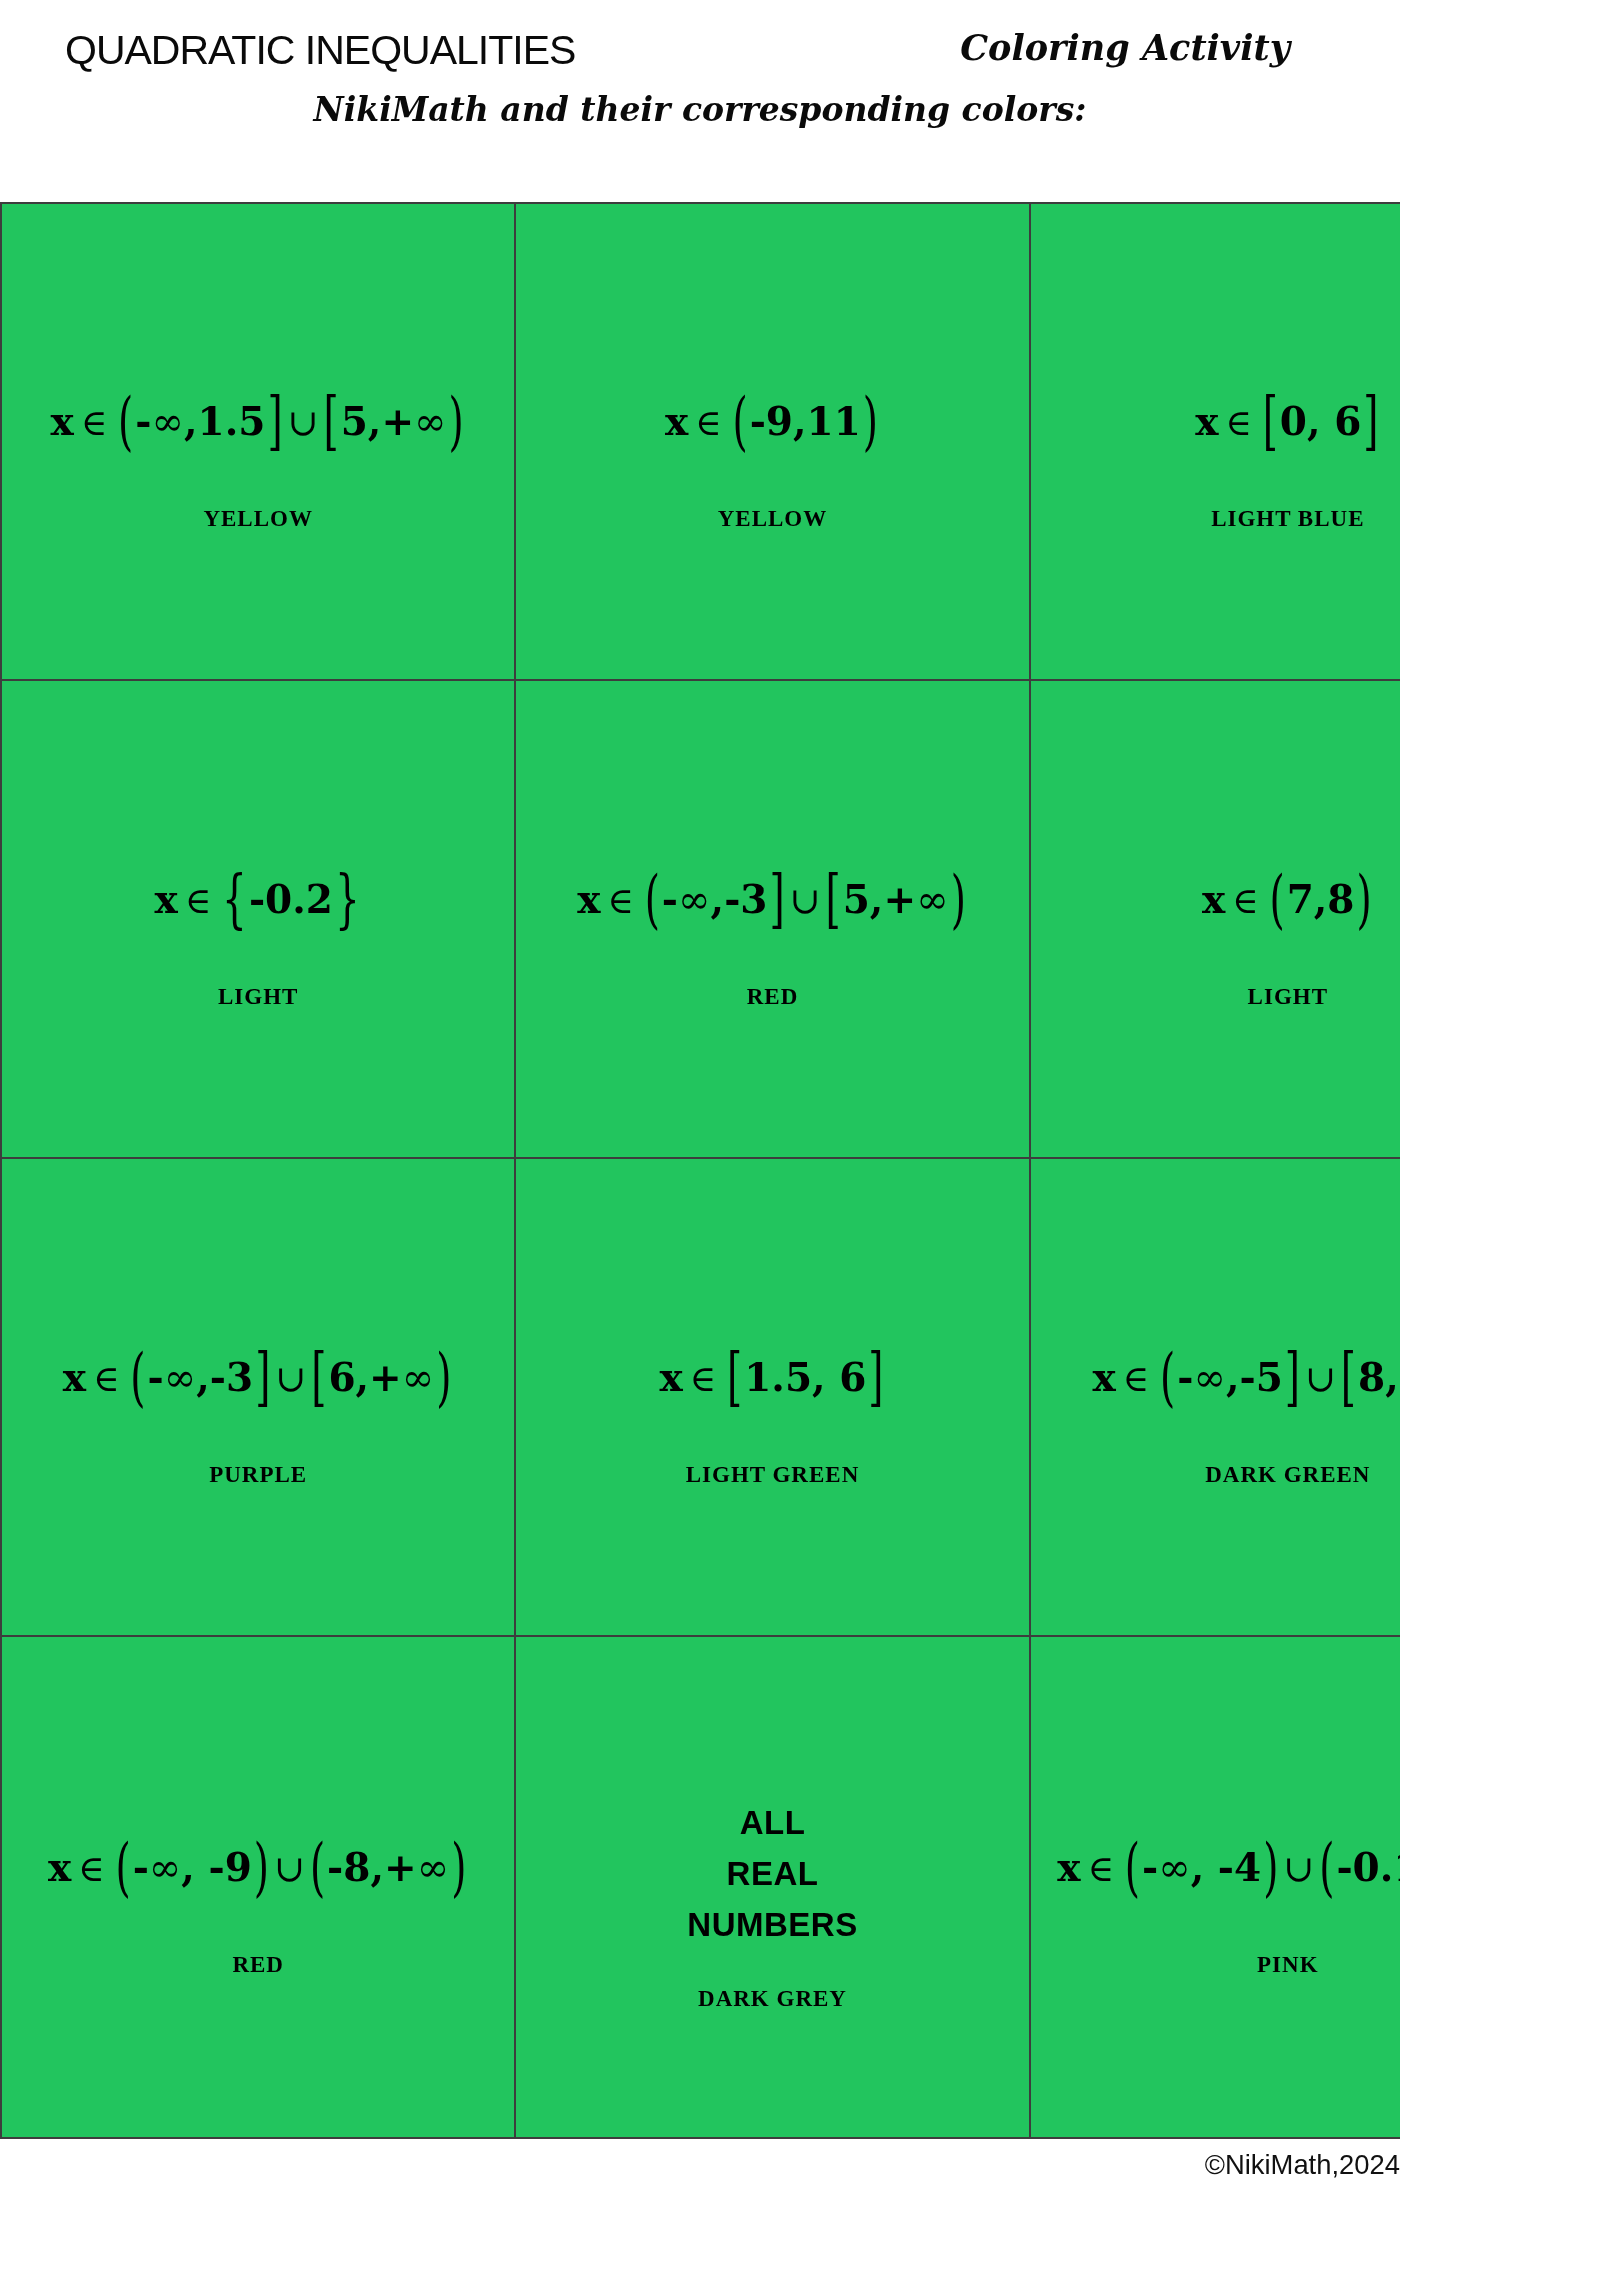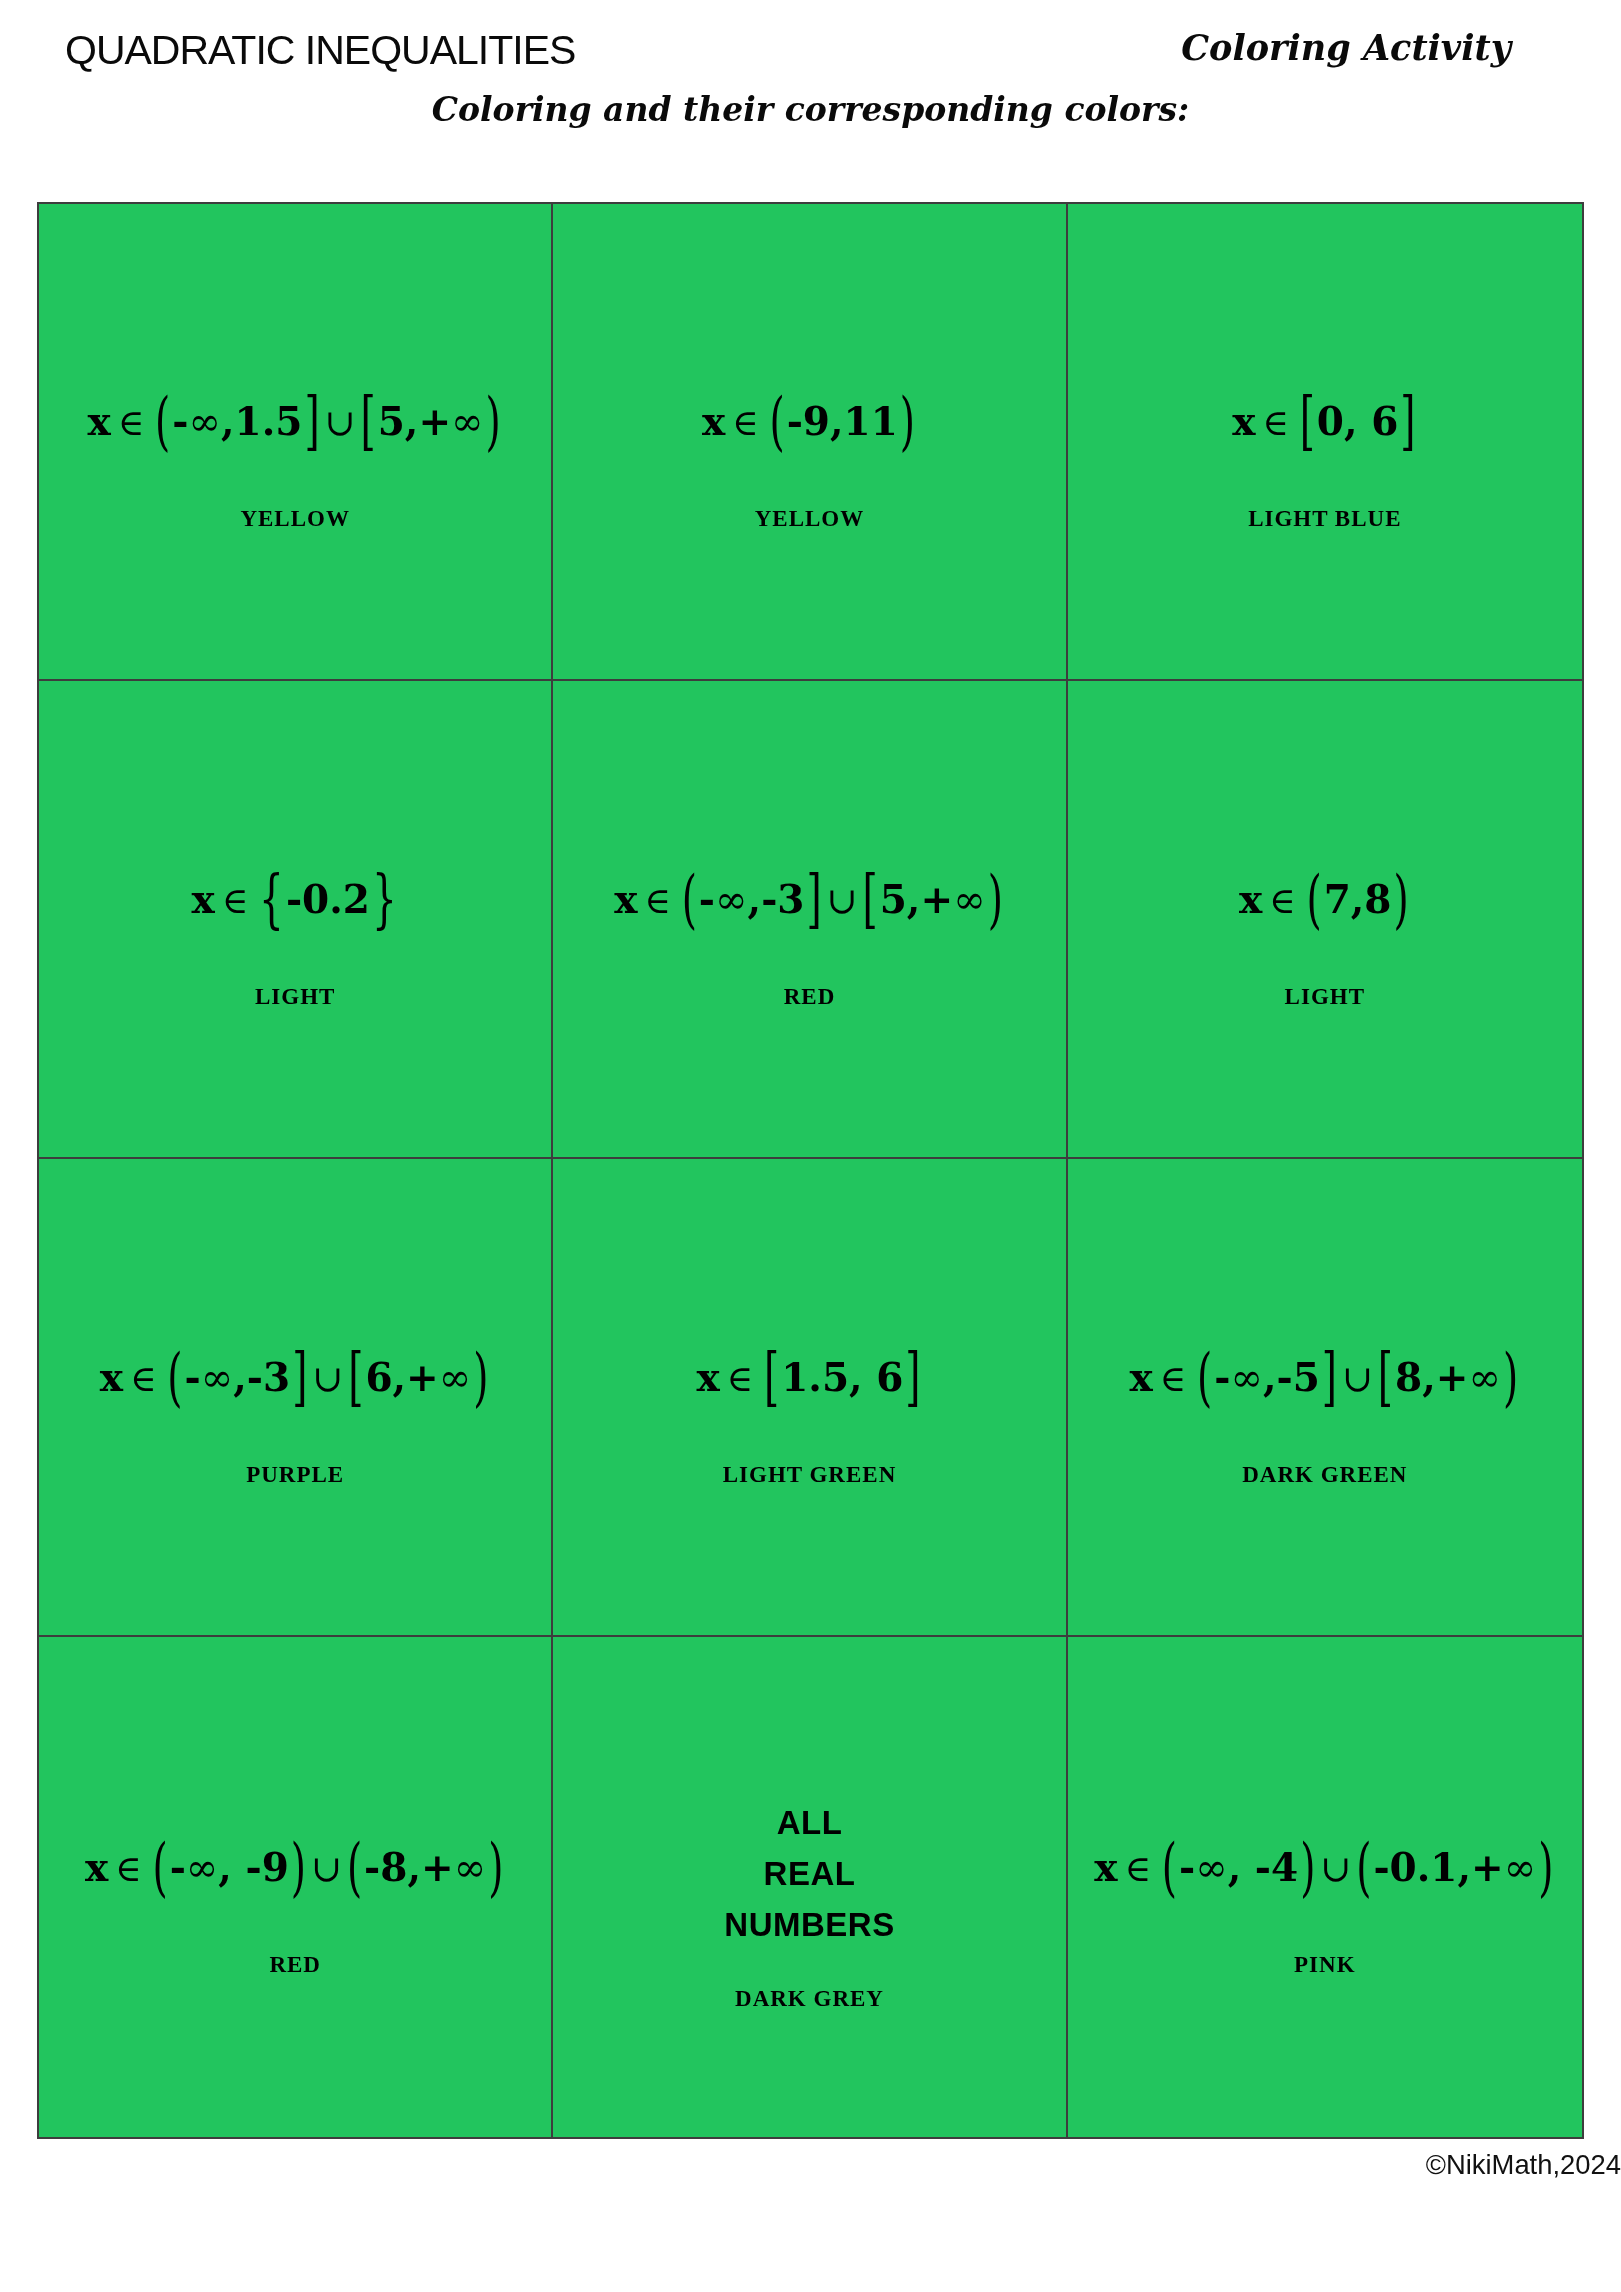--- a/index.html
+++ b/index.html
@@ -1,17 +1,17 @@
 <!DOCTYPE html>
 <html><head>
 <meta charset="utf-8">
 <style>
   html, body { margin: 0; padding: 0; background: #ffffff; }
   .page {
-    width: 1621px;
+    width: 1400px;
     height: 2293px;
     background: #ffffff;
     color: #000000;
     position: relative;
     overflow: hidden;
     font-family: "Liberation Sans", sans-serif;
   }
   .header {
     display: flex;
     justify-content: space-between;
@@ -112,21 +112,21 @@
 </head>
 <body>
 
 <div class="page">
 
   <div class="header">
     <div class="doc-title">QUADRATIC INEQUALITIES</div>
     <div class="activity-type">Coloring Activity</div>
   </div>
 
-  <div class="instruction">Coloring and their corresponding colors:</div>
+  <div class="instruction">NikiMath and their corresponding colors:</div>
 
   <div class="answers-table">
 
     <div class="cell">
       <div class="expr"><span class="mnum">x</span><span class="min">∈</span><span class="mbr">(</span><span class="mnum">-</span><span class="minf">∞</span><span class="mnum">,</span><span class="mnum">1</span><span class="mnum">.</span><span class="mnum">5</span><span class="mbr">]</span><span class="mcup">∪</span><span class="mbr">[</span><span class="mnum">5</span><span class="mnum">,</span><span class="mnum">+</span><span class="minf">∞</span><span class="mbr">)</span></div>
       <div class="color-label">YELLOW</div>
     </div>
 
     <div class="cell">
       <div class="expr"><span class="mnum">x</span><span class="min">∈</span><span class="mbr">(</span><span class="mnum">-</span><span class="mnum">9</span><span class="mnum">,</span><span class="mnum">1</span><span class="mnum">1</span><span class="mbr">)</span></div>

